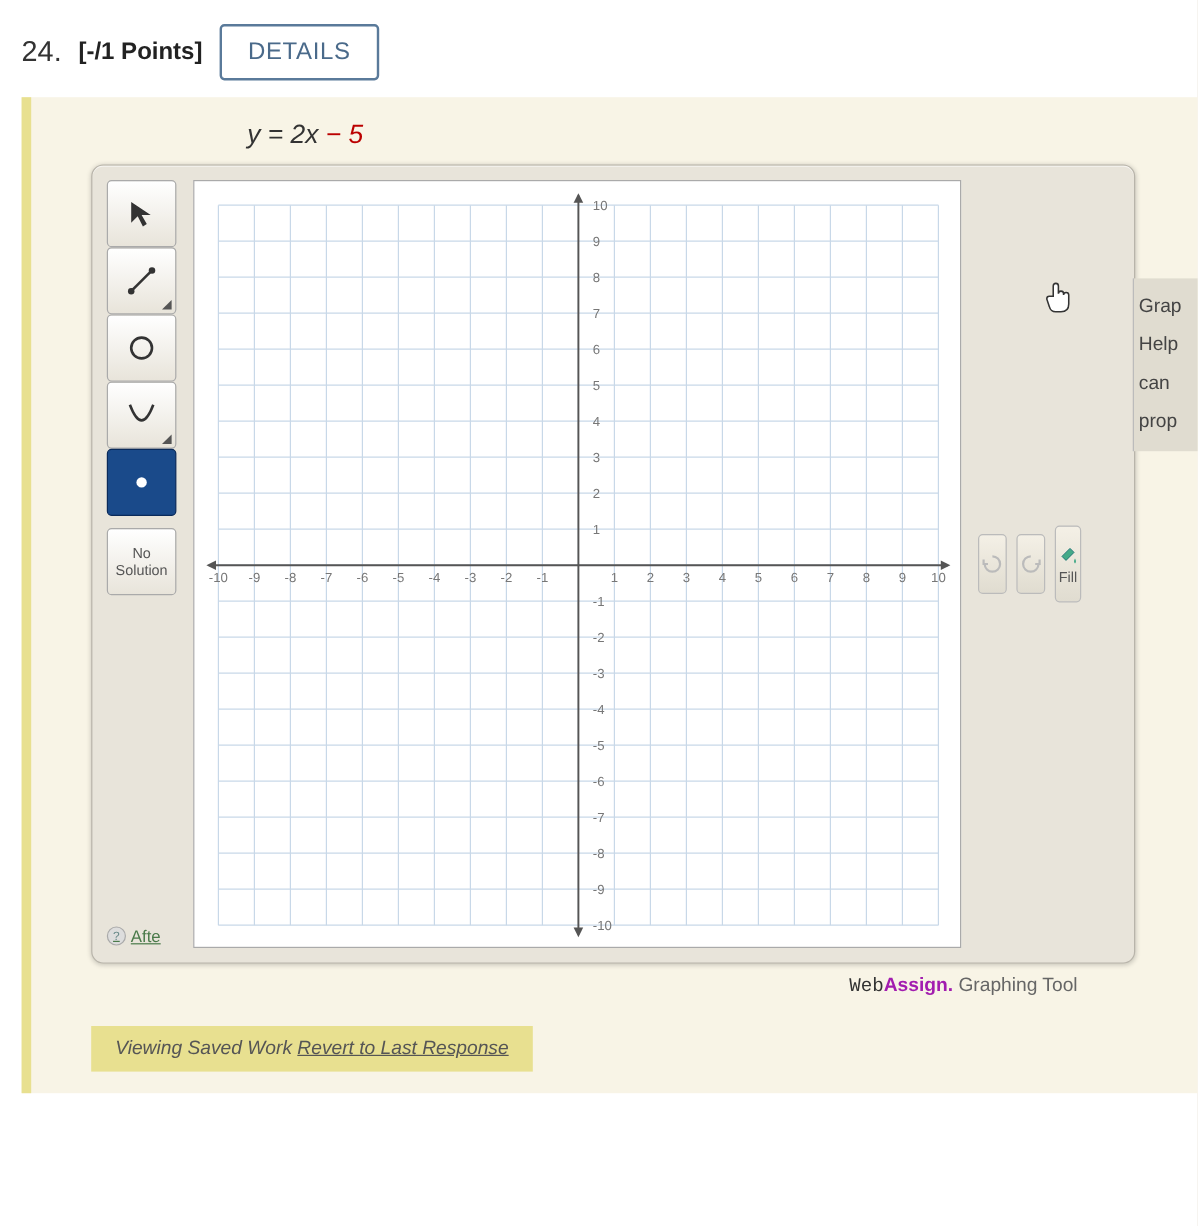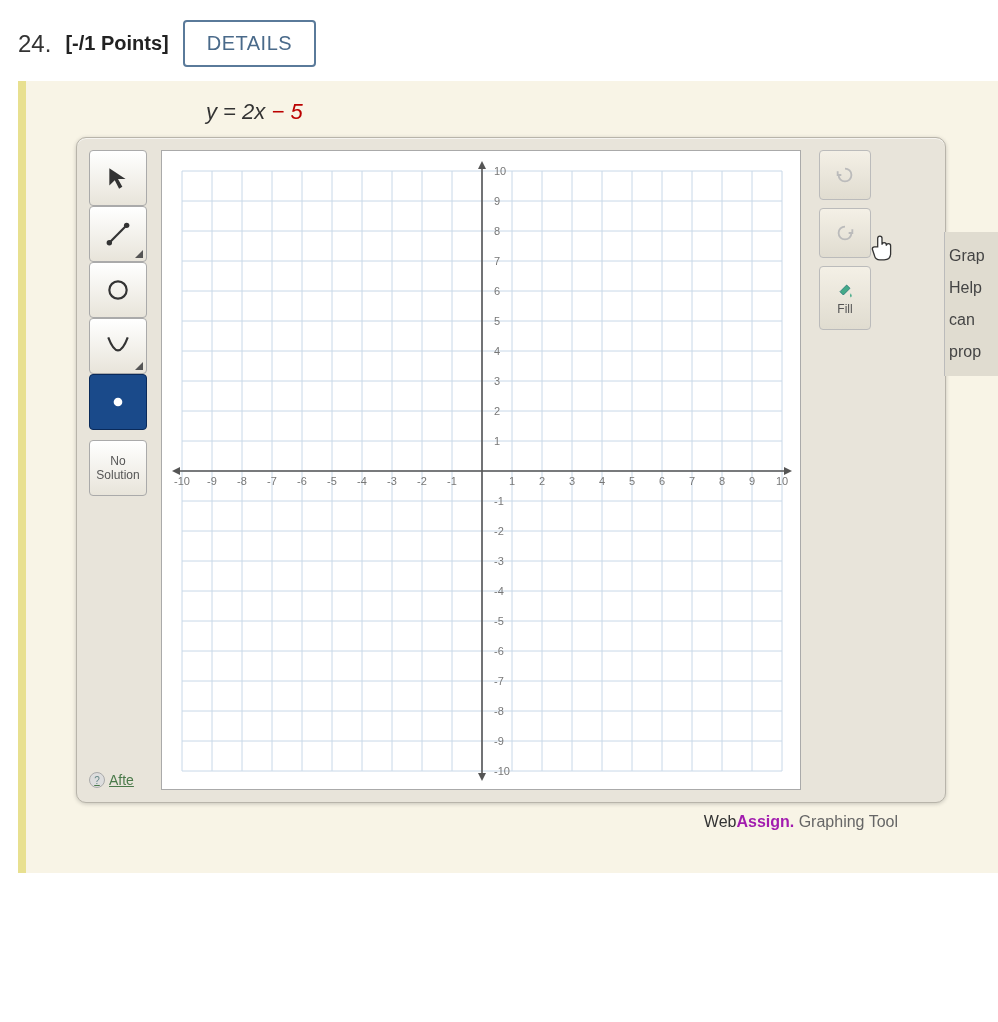--- a/index.html
+++ b/index.html
@@ -69,36 +69,36 @@
   .tool.selected { background: #1a4a8a; border-color: #0a2a5a; }
   .tool svg { width: 26px; height: 26px; }
   .tool .corner { position:absolute; right:3px; bottom:3px; width:0; height:0; border-style:solid; border-width:0 0 8px 8px; border-color: transparent transparent #555 transparent; }
   .no-sol { font-size: 12px; color: #555; text-align: center; line-height: 1.2; }
   .canvas-wrap {
     background: #fff;
     border: 1px solid #aaa;
     width: 640px; height: 640px;
     position: relative;
   }
-  .right-col { width: 60px; display:flex; flex-direction:column; gap:8px; align-items:center; }
+  .right-col { width: 60px; display:flex; flex-direction:row; gap:8px; align-items:center; }
   .rtool {
     width: 52px; height: 50px;
     background: linear-gradient(#f4f0e6,#e0dcd0);
     border: 1px solid #bbb; border-radius:4px;
     display:flex; align-items:center; justify-content:center;
   }
   .rtool.lab { height: 64px; flex-direction:column; font-size:12px; color:#555; gap:2px;}
   .help {
     position: absolute; left: 12px; bottom: 14px;
     font-size: 14px; color: #4a7a4a; text-decoration: underline;
     display:flex; align-items:center; gap:4px;
   }
   .help-dot { width:16px; height:16px; border-radius:50%; background:#ddd; border:1px solid #aaa; display:flex; align-items:center; justify-content:center; font-size:10px; color:#688;}
   .footer-brand { text-align:right; font-size:16px; color:#666; margin:10px 100px 0 0; }
-  .brand-web { color:#333; }
+  .brand-web { color:#333;font-family:Liberation Mono, monospace; }
   .brand-assign { color:#a21caf; font-weight:bold; }
   .submit-row {
     margin-top: 24px;
     display: flex;
     align-items: center;
     gap: 18px;
   }
   .submit-btn {
     background: linear-gradient(#f8f8f8,#e0e0e0);
     border:1px solid #999; border-radius:3px;
@@ -296,20 +296,23 @@
       <svg class="cursor-hand" style="left:792px; top:96px" width="26" height="28" viewBox="0 0 24 26">
         <path d="M8 12 L8 4 Q8 2 10 2 Q12 2 12 4 L12 10 Q12 8 14 8 Q16 8 16 10 L16 11 Q16 9 18 9 Q20 9 20 11 L20 18 Q20 24 14 24 L10 24 Q6 24 5 20 L3 14 Q3 12 5 12 Z" fill="#fff" stroke="#333" stroke-width="1.2"></path>
       </svg>
     </div>
 
     <div class="footer-brand">
       <span class="brand-web">Web</span><span class="brand-assign">Assign.</span><span> Graphing Tool</span>
     </div>
 
     <div class="submit-row">
+      <div class="saved-box">
+        <span>Viewing Saved Work </span><span class="rev">Revert to Last Response</span>
+      </div>
     </div>
   </div>
 
   <div class="side-hint">
     <div>Grap</div>
     <div>Help</div>
     <div>can</div>
     <div>prop</div>
   </div>
 </div>

